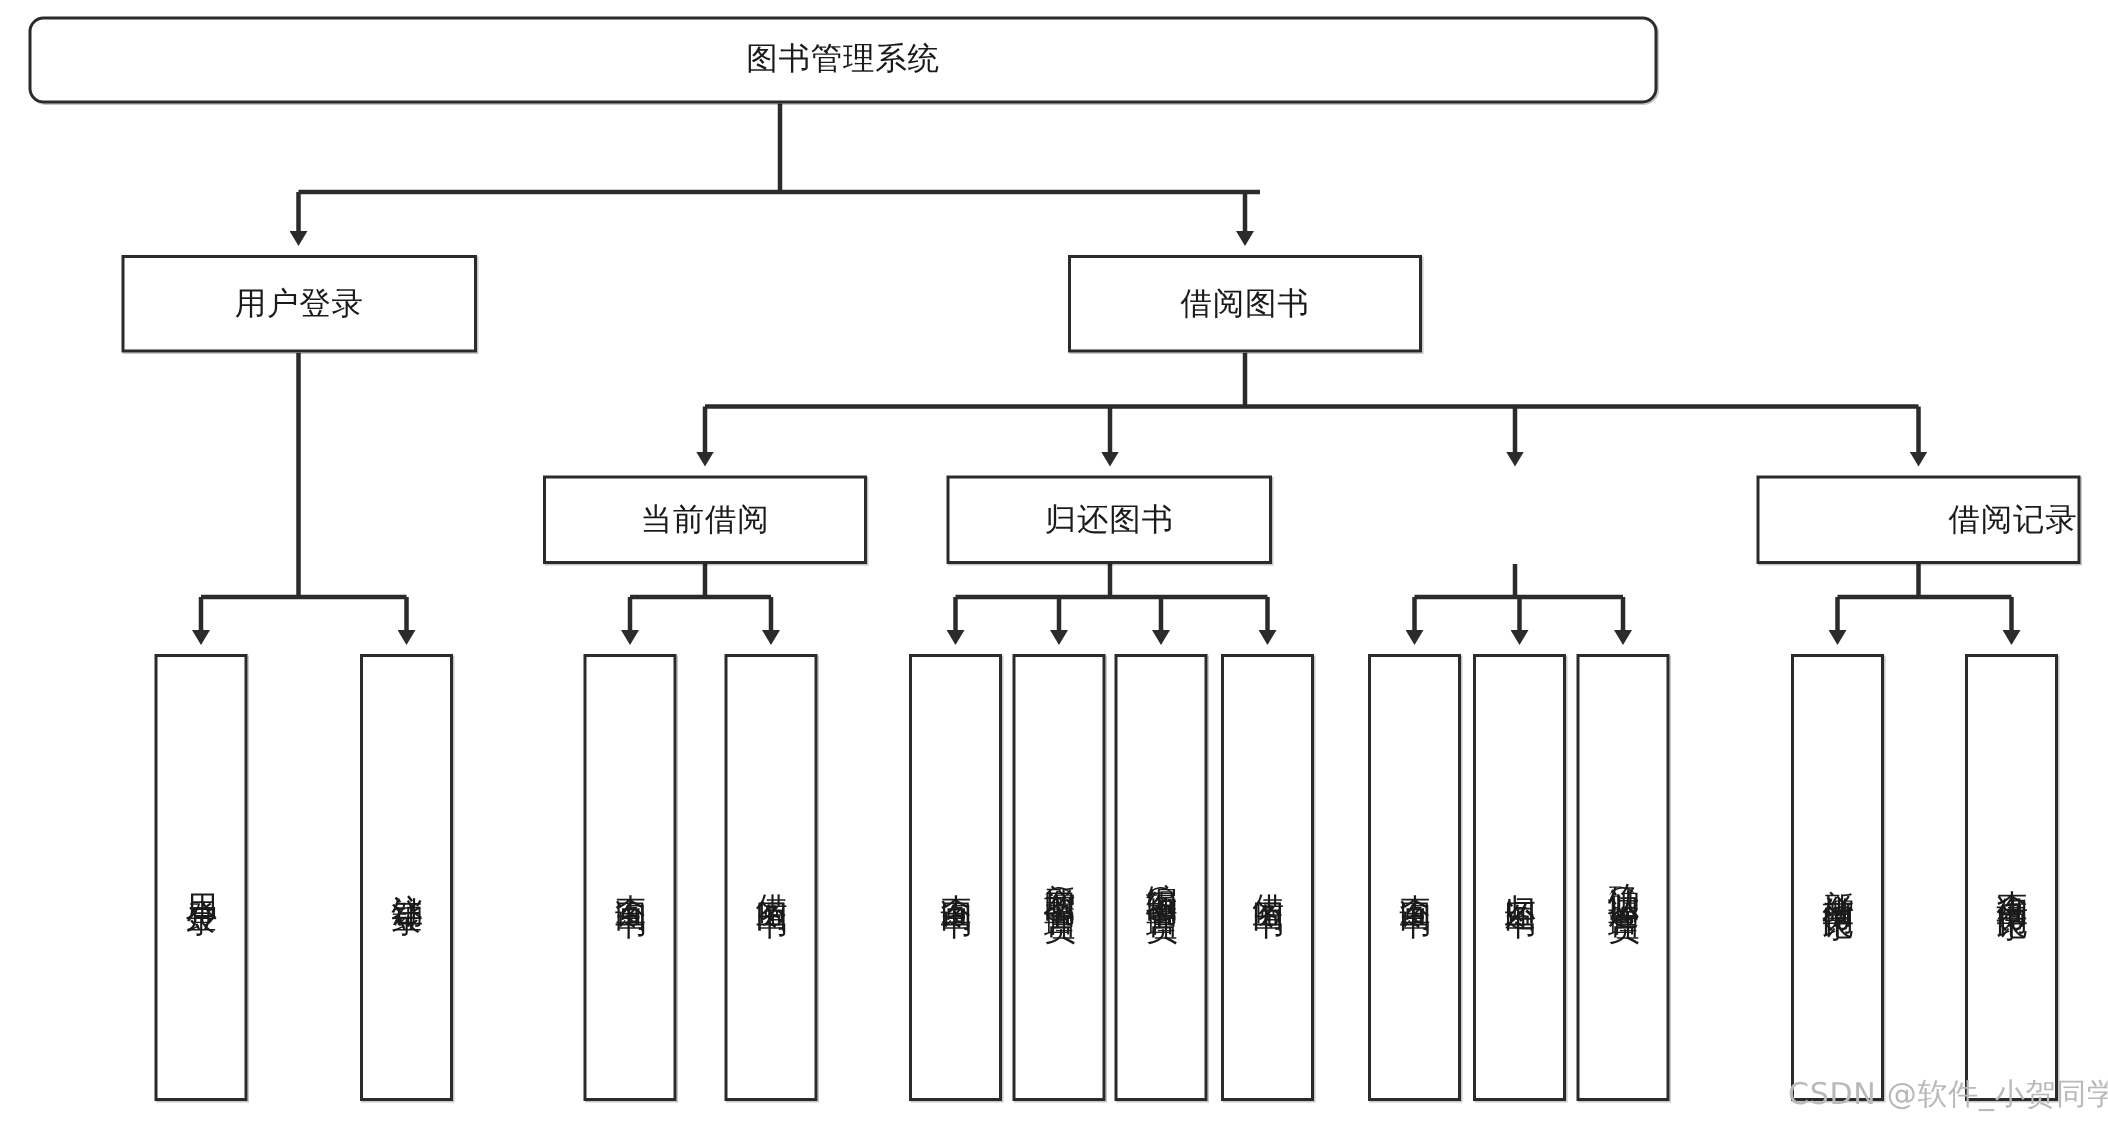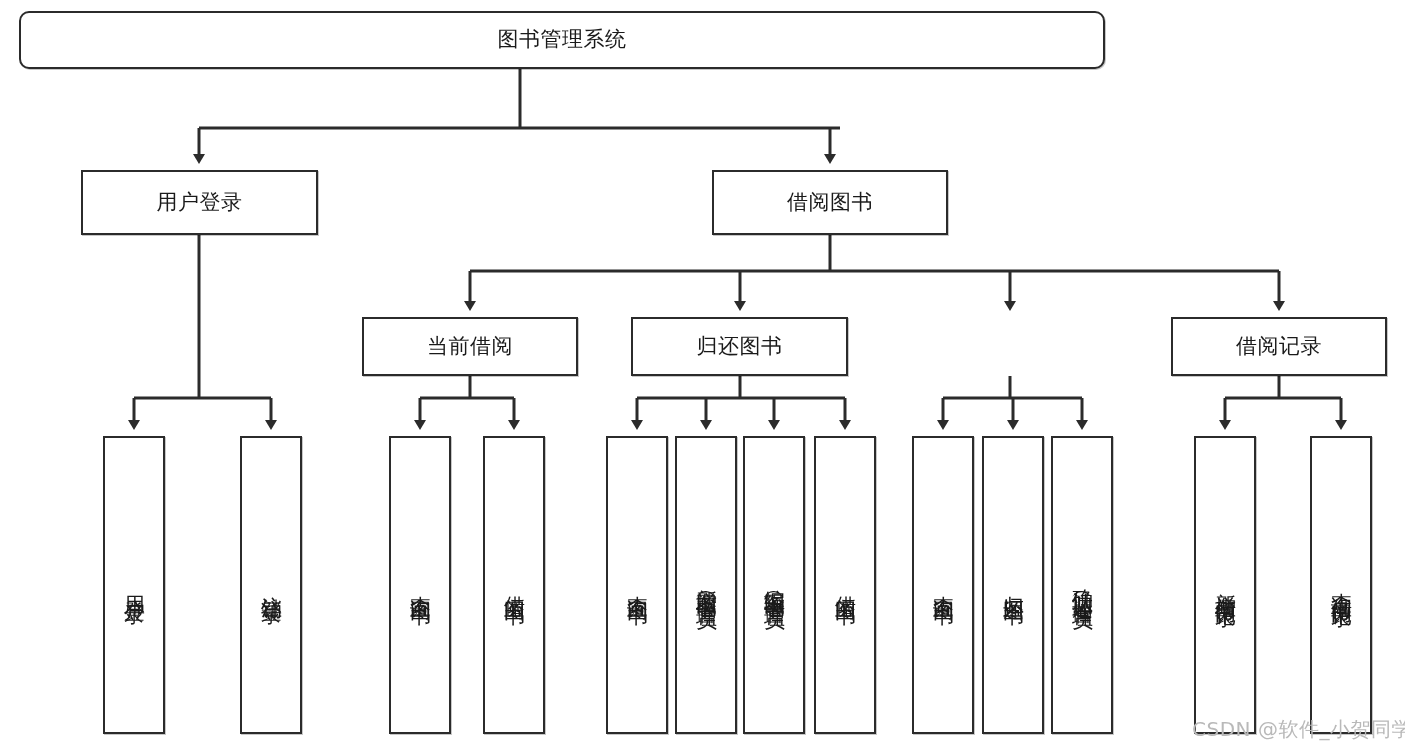--- a/index.html
+++ b/index.html
@@ -132,21 +132,21 @@
   <div class="node" style="left:712px; top:170px; width:236px; height:65px;">
     <span class="node-label">借阅图书</span>
   </div>
 
   <div class="node" style="left:362px; top:317px; width:216px; height:59px;">
     <span class="node-label">当前借阅</span>
   </div>
   <div class="node" style="left:631px; top:317px; width:217px; height:59px;">
     <span class="node-label">归还图书</span>
   </div>
-  <div class="node" style="left:1171px; top:317px; width:216px; height:59px;">
+  <div class="node" style="left:1171px; top:317px; width:216px; height:59px;justify-content:flex-end;">
     <span class="node-label">借阅记录</span>
   </div>
 
   <div class="node leaf" style="left:103px; top:436px; width:62px; height:298px;">
     <span class="node-label">用户登录</span>
   </div>
   <div class="node leaf" style="left:240px; top:436px; width:62px; height:298px;">
     <span class="node-label">注销登录</span>
   </div>
 

